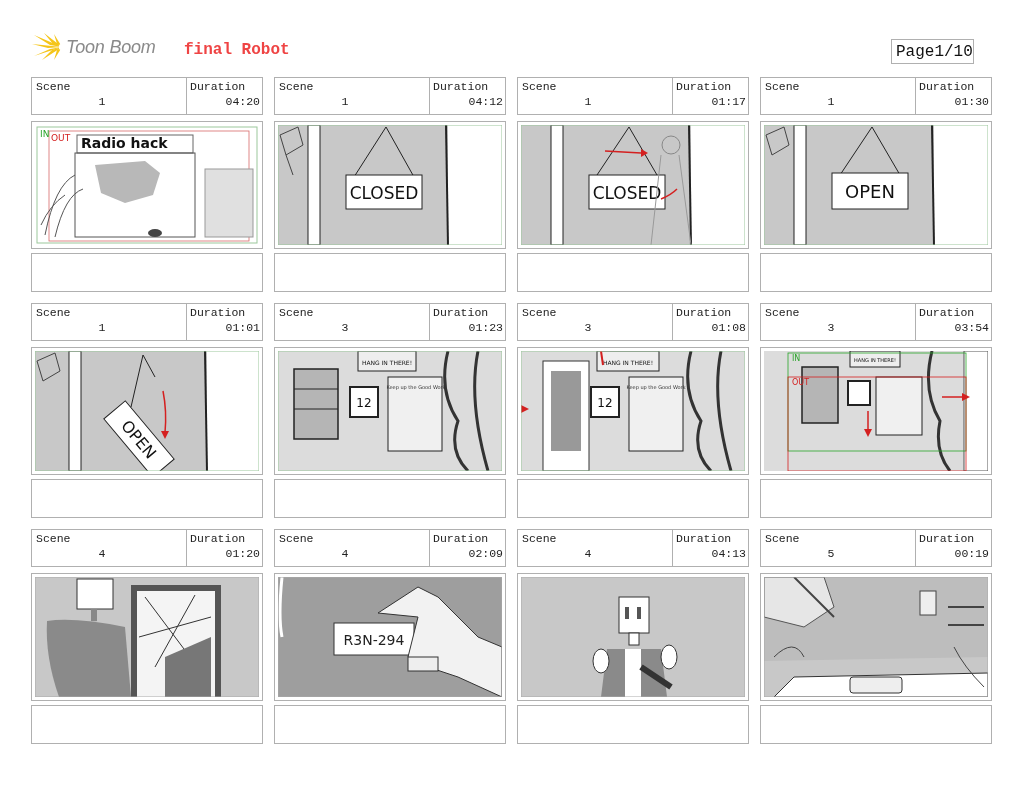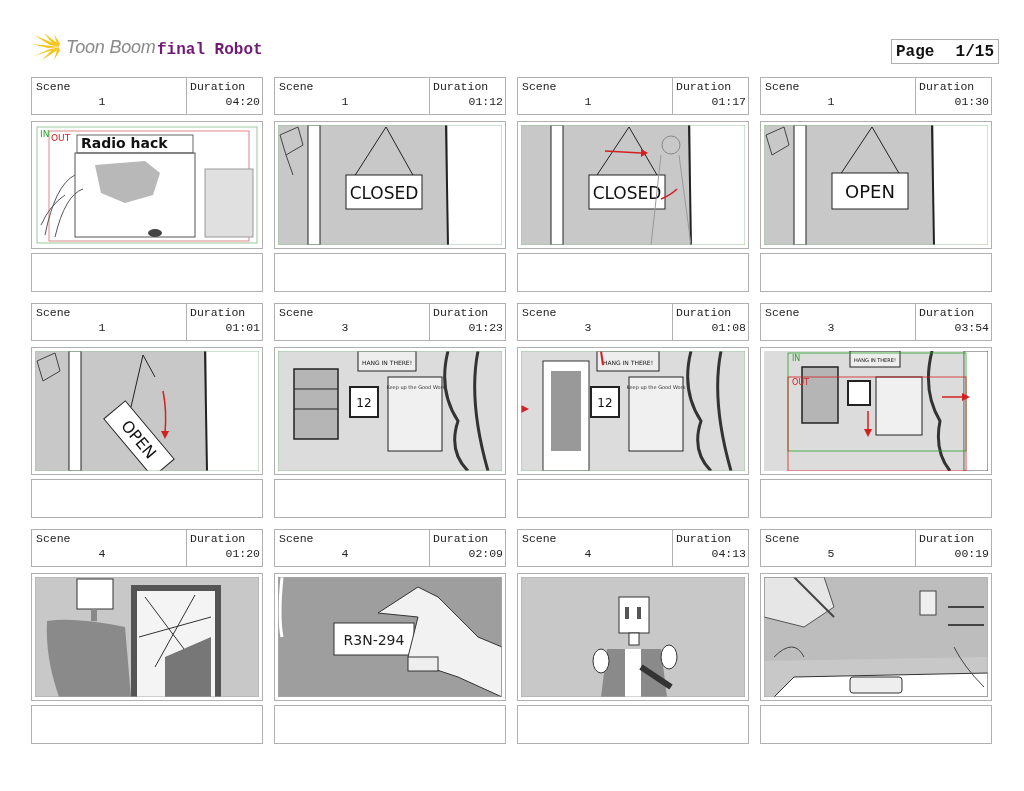--- a/index.html
+++ b/index.html
@@ -1,21 +1,21 @@
 <!DOCTYPE html>
 <html><head>
 <meta charset="utf-8">
 <style>
   html, body { margin:0; padding:0; background:#ffffff; }
   body { width:1024px; height:791px; position:relative; overflow:hidden; font-family:"Liberation Sans", sans-serif; }
   .logo { position:absolute; left:32px; top:32px; height:30px; display:flex; align-items:center; }
   .logo svg { width:36px; height:30px; }
   .logo-text { font-family:"Liberation Sans", sans-serif; font-style:italic; font-size:18px; color:#8a8a8a; margin-left:-2px; letter-spacing:-0.2px; }
-  .doc-title { position:absolute; left:157px; top:41px; font-family:"Liberation Mono", monospace; font-weight:bold; font-size:16px; color:#701a75; }
-  .page-box { position:absolute; left:891px; top:39px; width:108px; height:25px; border:1px solid #b0b0b0; box-sizing:border-box; display:flex; align-items:center; justify-content:space-between; padding:0 4px; font-family:"Liberation Mono", monospace; font-weight:bold; font-size:16px; color:#111; }
+  .doc-title { position:absolute; left:184px; top:41px; font-family:"Liberation Mono", monospace; font-weight:bold; font-size:16px; color:#ef4444; }
+  .page-box { position:absolute; left:891px; top:39px; width:83px; height:25px; border:1px solid #b0b0b0; box-sizing:border-box; display:flex; align-items:center; justify-content:space-between; padding:0 4px; font-family:"Liberation Mono", monospace; font-weight:normal; font-size:16px; color:#111; }
   .panel { position:absolute; width:232px; }
   .hdr { position:absolute; left:0; top:0; width:232px; height:38px; border:1px solid #b0b0b0; box-sizing:border-box; font-family:"Liberation Mono", monospace; font-size:11.5px; color:#222; }
   .hdr .scene { position:absolute; left:0; top:0; width:154px; height:36px; border-right:1px solid #b0b0b0; }
   .hdr .lbl { position:absolute; left:4px; top:2px; }
   .hdr .scene .val { position:absolute; left:0; width:140px; top:17px; text-align:center; }
   .hdr .dur { position:absolute; left:154px; top:0; width:76px; height:36px;text-align:right; }
   .hdr .dur .val { position:absolute; right:2px; top:17px; }
   .frame { position:absolute; left:0; top:44px; width:232px; height:128px; border:1px solid #b0b0b0; box-sizing:border-box; background:#fff; }
   .frame svg { position:absolute; left:3px; top:3px; width:224px; height:120px; }
   .notes { position:absolute; left:0; top:176px; width:232px; height:39px; border:1px solid #b0b0b0; box-sizing:border-box; background:#fff; }
@@ -34,21 +34,21 @@
       <polygon points="30,15 22,2 25,12"></polygon>
       <polygon points="30,15 22,28 25,18"></polygon>
     </g>
     <circle cx="30" cy="15" r="3.2" fill="#fff"></circle>
   </svg>
   <span class="logo-text">Toon Boom</span>
 </div>
 <div class="doc-title">final Robot</div>
 <div class="page-box">
   <span>Page</span>
-  <span>1/15</span>
+  <span>1/10</span>
 </div>
 
 <div id="panels">
     <div class="panel" style="left: 31px; top: 77px;">
     <div class="hdr">
       <div class="scene">
         <span class="lbl">Scene</span>
         <span class="val">1</span>
       </div>
       <div class="dur">
@@ -75,21 +75,21 @@
     <div class="notes"></div>
     </div>
     <div class="panel" style="left: 274px; top: 77px;">
     <div class="hdr">
       <div class="scene">
         <span class="lbl">Scene</span>
         <span class="val">1</span>
       </div>
       <div class="dur">
         <span class="lbl">Duration</span>
-        <span class="val">01:12</span>
+        <span class="val">04:12</span>
       </div>
     </div>
     <div class="frame">
       <svg viewBox="0 0 224 120" preserveAspectRatio="none">
           <rect width="224" height="120" fill="#c8c8c8"></rect>
    <rect x="30" y="0" width="12" height="120" fill="#fff" stroke="#222"></rect>
    <rect x="170" y="0" width="54" height="120" fill="#fff"></rect>
    <line x1="168" y1="0" x2="170" y2="120" stroke="#222" stroke-width="2"></line>
    <path d="M2,10 L20,2 L25,20 L8,30 Z M8,30 L15,50" stroke="#444" fill="none"></path>
    <path d="M76,52 L108,2 L136,52" stroke="#222" fill="none"></path>

